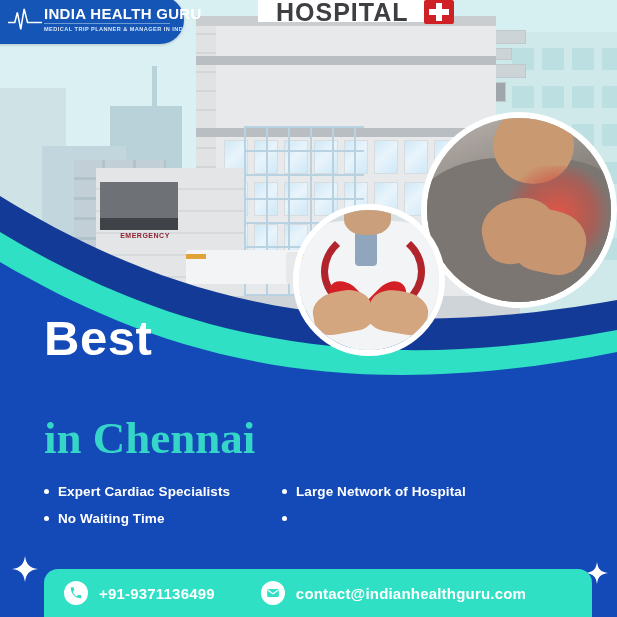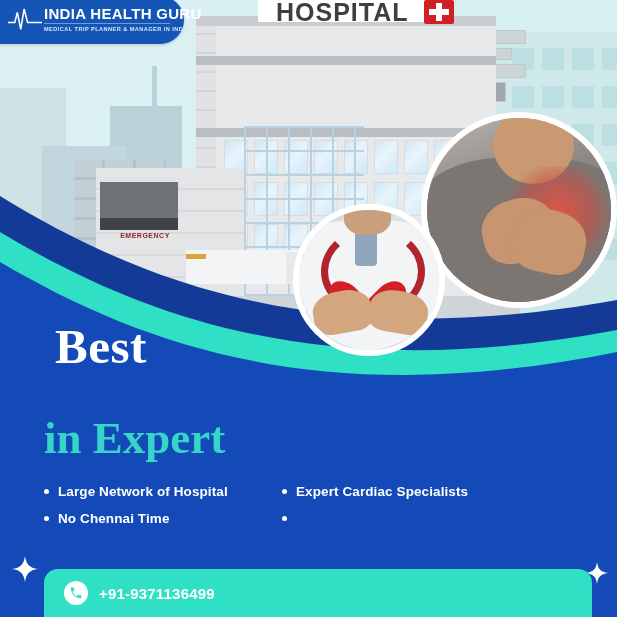--- a/index.html
+++ b/index.html
@@ -96,22 +96,22 @@
   
   .logo{position:absolute;left:-14px;top:-4px;width:198px;height:48px;background:#1455b5;
     border-radius:0 26px 26px 0;box-shadow:0 1px 3px rgba(0,0,0,.18);}
   .logo-ecg{position:absolute;left:22px;top:10px;width:34px;height:28px;}
   .logo-name{position:absolute;left:58px;top:9px;font-size:15px;font-weight:bold;color:#fff;
     letter-spacing:.3px;white-space:nowrap;}
   .logo-tag{position:absolute;left:58px;top:27px;font-size:5.6px;font-weight:bold;color:#d8e6f7;
     letter-spacing:.45px;white-space:nowrap;border-top:1px solid #6d9bd6;padding-top:2px;width:126px;}
 
   
-  .h-best{position:absolute;left:55px;top:310px;font-family:Liberation Serif, serif;
-    font-size:49px;font-weight:bold;color:#ffffff;letter-spacing:.5px;margin-top:8px;}
+  .h-best{position:absolute;left:44px;top:310px;font-family:Liberation Sans, sans-serif;
+    font-size:49px;font-weight:bold;color:#ffffff;letter-spacing:.5px;}
   .h-l2{position:absolute;left:44px;top:364px;font-family:"Liberation Serif",serif;
     font-size:45px;font-weight:bold;color:#35d6c8;white-space:nowrap;}
   .h-l3{position:absolute;left:44px;top:412px;font-family:"Liberation Serif",serif;
     font-size:45px;font-weight:bold;color:#35d6c8;white-space:nowrap;}
 
   
   .bullets{position:absolute;left:44px;top:484px;width:520px;
     display:grid;grid-template-columns:238px 1fr;row-gap:12px;}
   .bullet{display:flex;align-items:center;gap:9px;color:#fff;font-size:13.5px;font-weight:bold;
     letter-spacing:.1px;}
@@ -274,45 +274,54 @@
 
   <div class="logo">
     <svg class="logo-ecg" viewBox="0 0 40 30">
       <polyline points="0,18 8,18 11,6 15,26 19,2 23,18 40,18" fill="none" stroke="#ffffff" stroke-width="1.8"></polyline>
     </svg>
     <div class="logo-name">INDIA HEALTH GURU</div>
     <div class="logo-tag">MEDICAL TRIP PLANNER &amp; MANAGER IN INDIA</div>
   </div>
 
   <div class="h-best">Best</div>
-  <div class="h-l3">in Expert</div>
+  <div class="h-l3">in Chennai</div>
 
   <div class="bullets" id="bullets">
       <div class="bullet">
         <span class="dot"></span>
-        <span>Large Network of Hospital</span>
+        <span>Expert Cardiac Specialists</span>
       </div>
       <div class="bullet">
         <span class="dot"></span>
-        <span>Expert Cardiac Specialists</span>
+        <span>Large Network of Hospital</span>
       </div>
       <div class="bullet">
         <span class="dot"></span>
-        <span>No Chennai Time</span>
+        <span>No Waiting Time</span>
       </div>
       <div class="bullet">
         <span class="dot"></span>
       </div>
     </div>
 
   <div class="footer">
     <div class="fitem">
       <span class="ficon">
         <svg viewBox="0 0 24 24" width="14" height="14">
           <path d="M6.6 10.8c1.4 2.8 3.8 5.2 6.6 6.6l2.2-2.2c.3-.3.7-.4 1-.2 1.1.4 2.3.6 3.6.6.6 0 1 .4 1 1V20c0 .6-.4 1-1 1C11 21 3 13 3 3c0-.6.4-1 1-1h3.4c.6 0 1 .4 1 1 0 1.2.2 2.4.6 3.6.1.3 0 .7-.2 1l-2.2 2.2z" fill="#2fe0c4"></path>
         </svg>
       </span>
       <span class="ftext">+91-9371136499</span>
     </div>
     <div class="gap"></div>
+    <div class="fitem">
+      <span class="ficon">
+        <svg viewBox="0 0 24 24" width="14" height="14">
+          <rect x="2" y="5" width="20" height="14" rx="2.5" fill="#2fe0c4"></rect>
+          <path d="M3.4 7.2 12 13.4l8.6-6.2" fill="none" stroke="#ffffff" stroke-width="1.9" stroke-linecap="round"></path>
+        </svg>
+      </span>
+      <span class="ftext">contact@indianhealthguru.com</span>
+    </div>
   </div>
 
 </div>
 
 </body></html>

